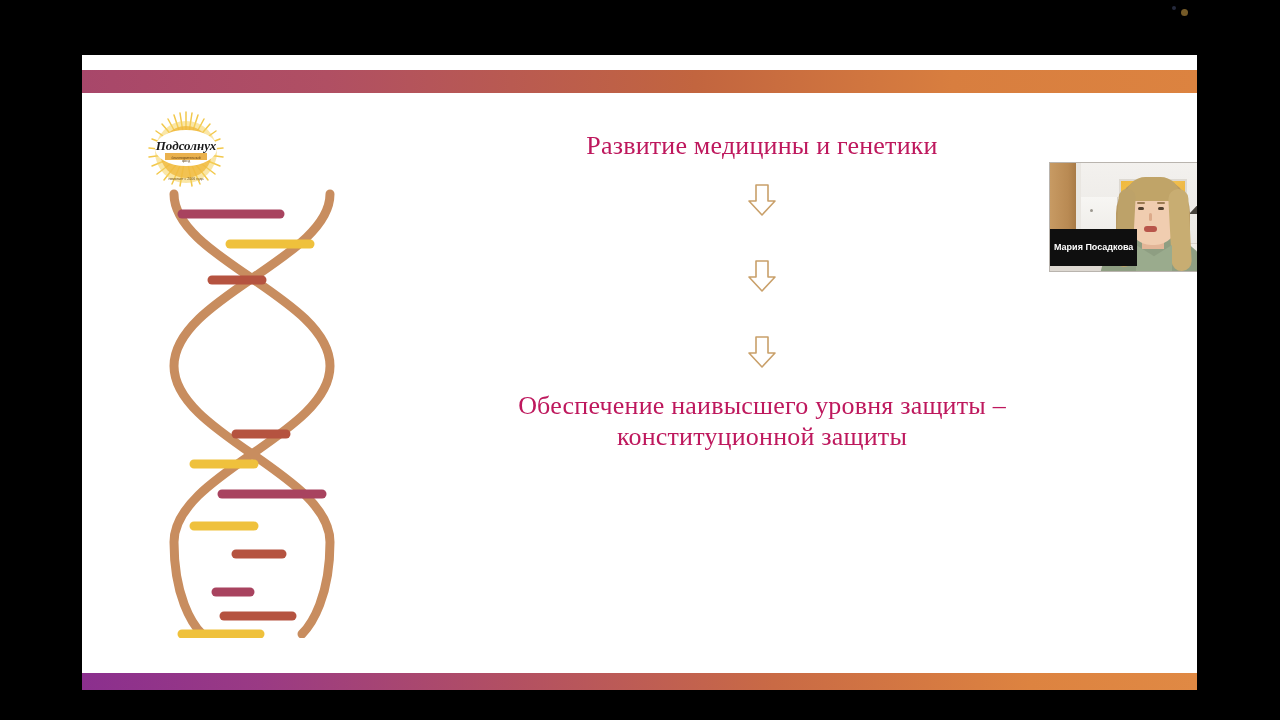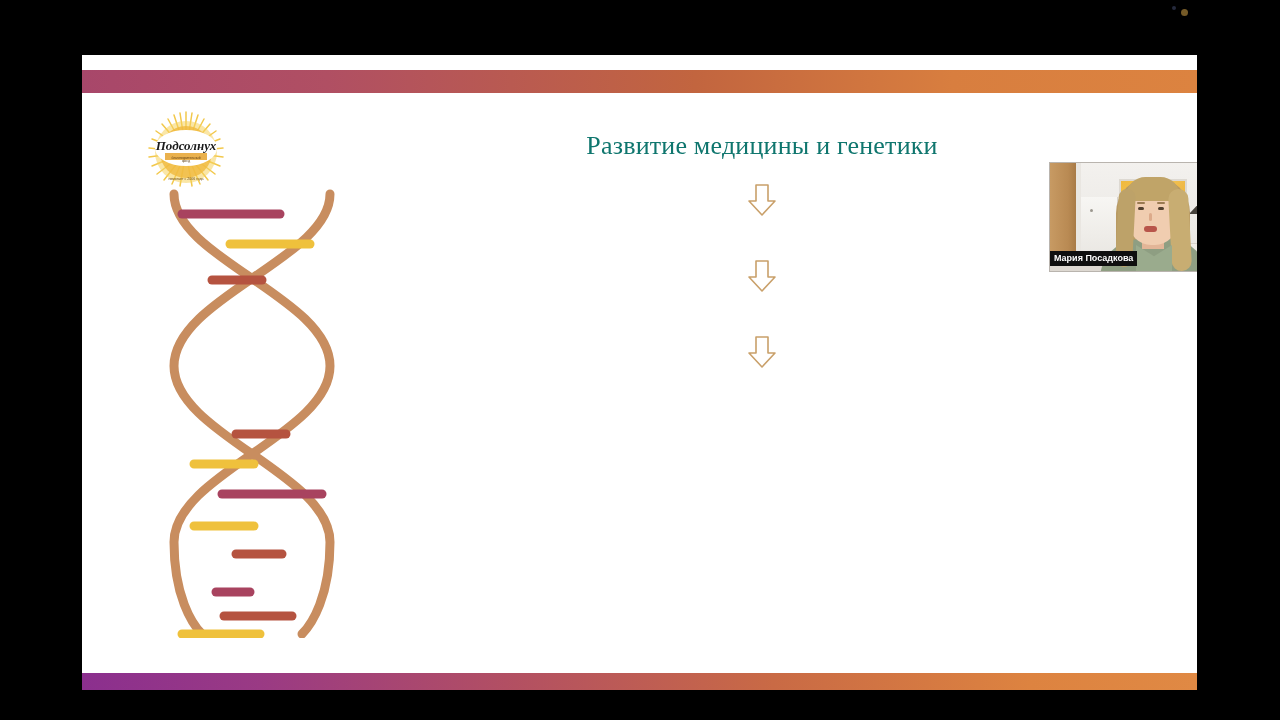--- a/index.html
+++ b/index.html
@@ -95,21 +95,21 @@
   
   .flow {
     position: absolute;
     left: 330px;
     top: 75px;
     width: 700px;
     text-align: center;
   }
 
   .flow-text {
-    color: #0f766e;
+    color: #be185d;
     font-family: "Liberation Serif", serif;
     font-size: 26px;
     line-height: 1.22;
     letter-spacing: .2px;
     white-space: pre-line;
   }
 
   .arrow-row {
     display: flex;
     justify-content: center;
@@ -246,21 +246,21 @@
   .vid-name {
     position: absolute;
     left: 0;
     bottom: 5px;
     background: #0f0f0f;
     color: #ffffff;
     font-family: "Liberation Sans", sans-serif;
     font-size: 9px;
     font-weight: bold;
     line-height: 13px;
-    padding: 1px 4px;
+    padding: 12px 4px;
     white-space: nowrap;
   }
 </style>
 </head>
 <body>
 
 <div id="stage">
 
   <div class="corner-dot-2"></div>
   <div class="corner-dot"></div>
@@ -367,20 +367,22 @@
 
 
       <div class="gap-a"></div>
       <div class="arrow-row">
         <svg width="40" height="40" viewBox="0 0 40 40" xmlns="http://www.w3.org/2000/svg">
           <polygon points="14,5 26,5 26,21 33,21 20,35 7,21 14,21" fill="#ffffff" stroke="#c9a06a" stroke-width="1.6" stroke-linejoin="round"></polygon>
         </svg>
       </div>
       <div class="gap-b"></div>
 
+      <div class="flow-text">Обеспечение наивысшего уровня защиты –
+конституционной защиты</div>
     </div>
 
     <div id="video">
       <div class="vid-scene">
         <div class="v-wall"></div>
         <div class="v-door"></div>
         <div class="v-doorframe"></div>
         <div class="v-cabinet"></div>
         <div class="v-knob"></div>
         <div class="v-art"></div>

